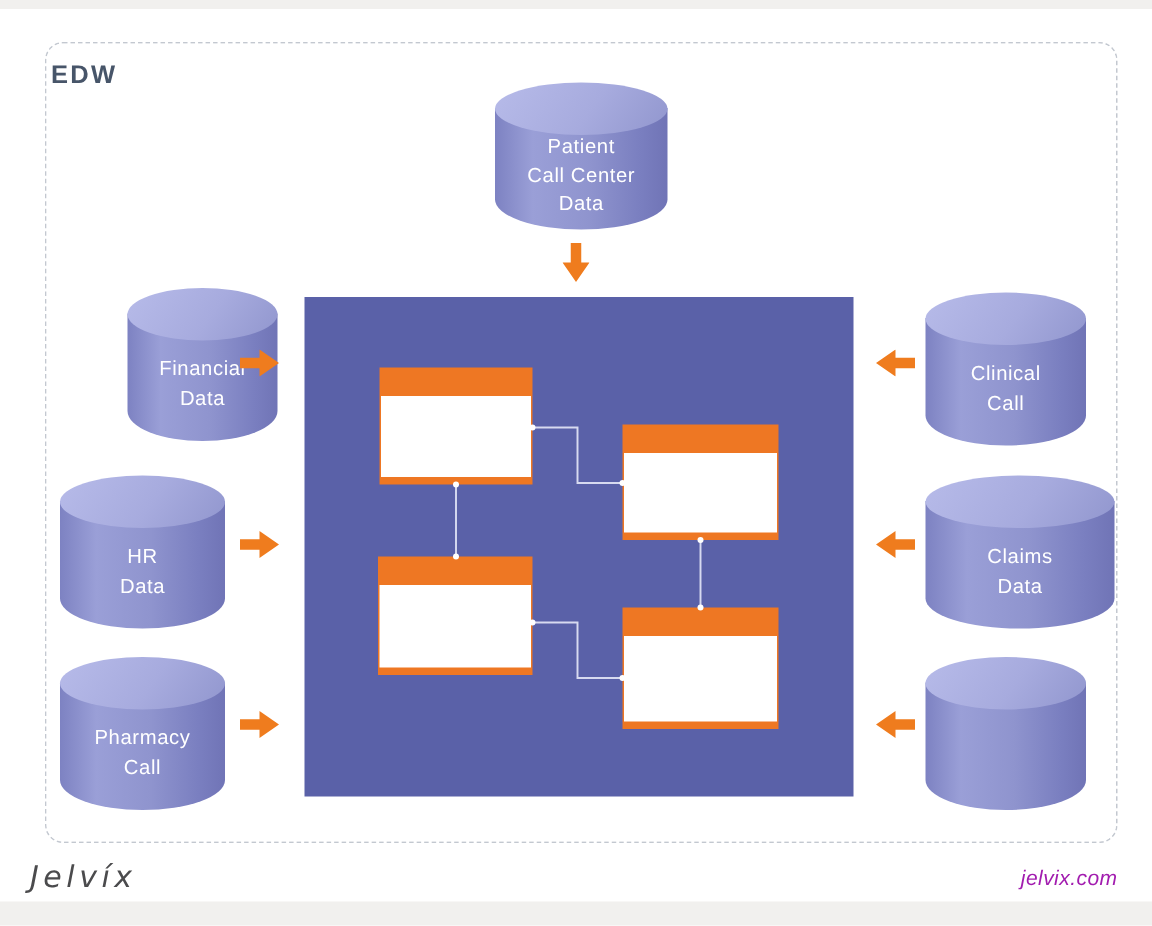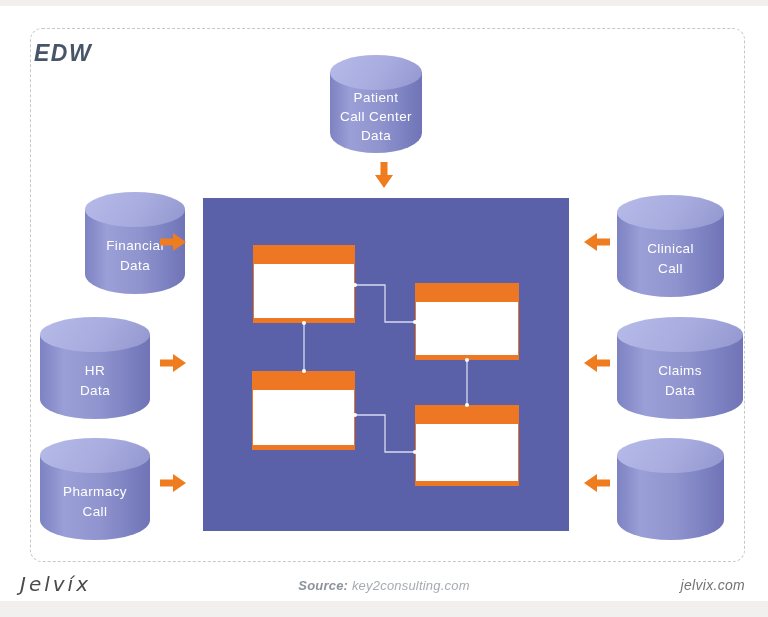--- a/index.html
+++ b/index.html
@@ -11,21 +11,21 @@
   .edge-strip { position:absolute; left:0; width:768px; background:#f1f0ee; }
   .edge-strip.top { top:0; height:6px; }
   .edge-strip.bottom { top:601px; height:16px; }
 
   .frame {
     position:absolute; left:30px; top:28px; width:715px; height:534px;
     border:1.5px dashed #c3c8d0; border-radius:12px;
   }
   .edw-title {
     position:absolute; left:34px; top:40px;
-    font-size:23px; font-weight:700; letter-spacing:1.5px; color:#475569;font-style:italic;
+    font-size:17px; font-weight:700; letter-spacing:1.5px; color:#475569;
   }
 
   
   .cyl { position:absolute; }
   .cyl .cyl-body {
     position:absolute; left:0; right:0; top:17px; bottom:0;
     background:linear-gradient(90deg,#7d82c2 0%,#9a9fd7 22%,#8f94ce 55%,#7a7fc0 84%,#7074b6 100%);
     border-radius:0 0 50% 50% / 0 0 20px 20px;
   }
   .cyl .cyl-top {
@@ -64,33 +64,33 @@
     font-family:"DejaVu Sans", sans-serif; font-size:20px; letter-spacing:3px;
     color:#4b4b4d;
   }
   .source-credit {
     position:absolute; left:50%; transform:translateX(-50%); top:10px;
     font-size:13px; color:#a6abb2; letter-spacing:.2px; white-space:nowrap;
   }
   .source-credit b { color:#8d939b; font-weight:700; }
   .website {
     position:absolute; right:23px; top:9px;
-    font-size:14px; color:#737373; letter-spacing:.3px;
+    font-size:14px; color:#a21caf; letter-spacing:.3px;
   }
 </style>
 </head>
 <body>
 
 <div class="edge-strip top"></div>
 <div class="edge-strip bottom"></div>
 
 <div class="frame"></div>
 <div class="edw-title">EDW</div>
 
-<div class="cyl" style="left:330px; top:55px; width:92px; height:98px;padding-left:40px;">
+<div class="cyl" style="left:330px; top:55px; width:115px; height:98px;padding-left:40px;">
   <div class="cyl-body"></div>
   <div class="cyl-top"></div>
   <div class="cyl-label">Patient
 Call Center
 Data</div>
 </div>
 
 <div class="arrow" style="left:375px; top:162px;">
   <svg width="18" height="26" viewBox="0 0 18 26">
       <path d="M5.5 0 H12.5 V13 H18 L9 26 L0 13 H5.5 Z"></path>
@@ -190,15 +190,14 @@
   <path d="M467 360 L467 405"></path>
   <circle cx="467" cy="360" r="2"></circle>
     <circle cx="467" cy="405" r="2"></circle>
   <path d="M355 415 L385 415 L385 452 L415 452"></path>
   <circle cx="355" cy="415" r="2"></circle>
     <circle cx="415" cy="452" r="2"></circle>
 </svg>
 
 <div class="footer">
   <div class="brand-logo">Jelvíx</div>
-  <div class="source-credit"><b>Source:</b><span> key2consulting.com</span></div>
   <div class="website">jelvix.com</div>
 </div>
 
 </body></html>

